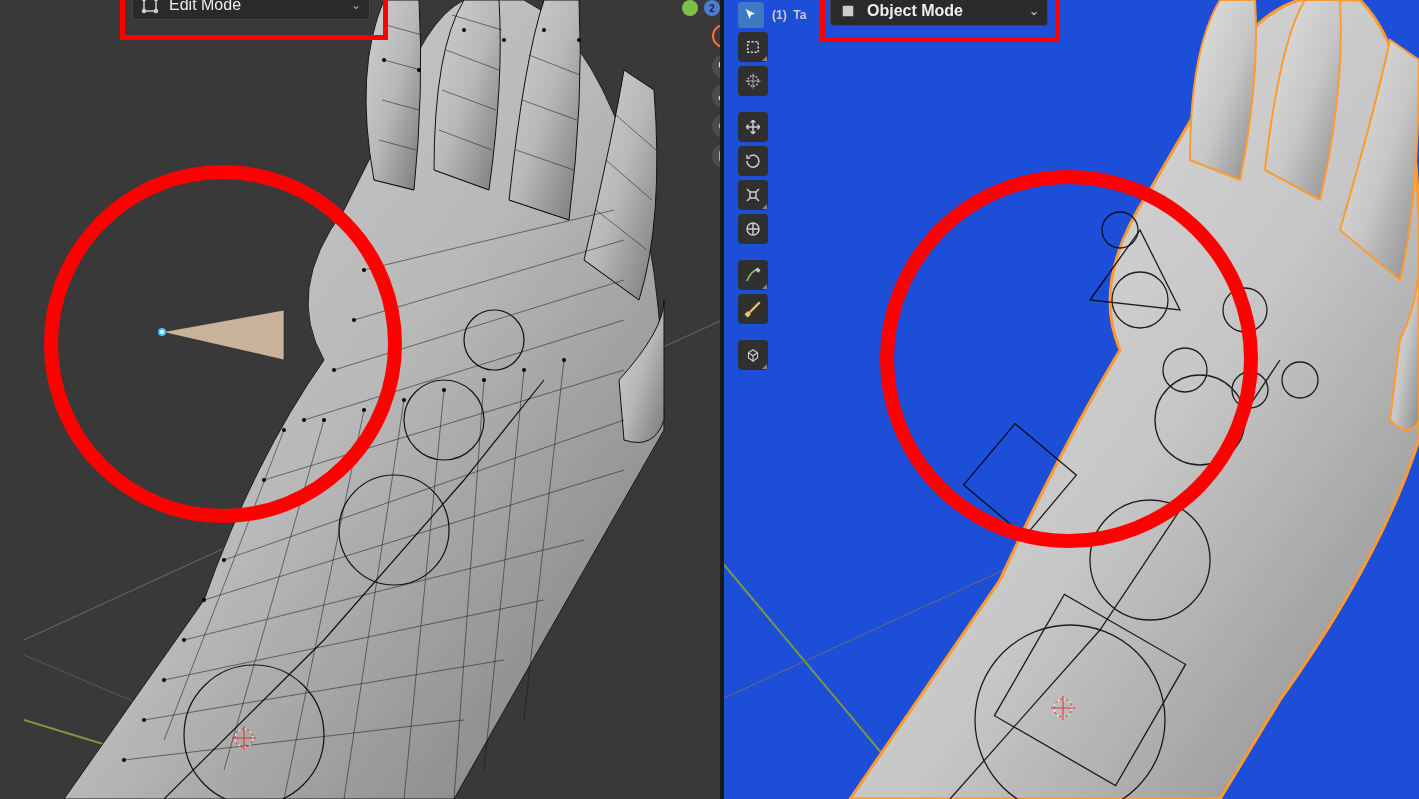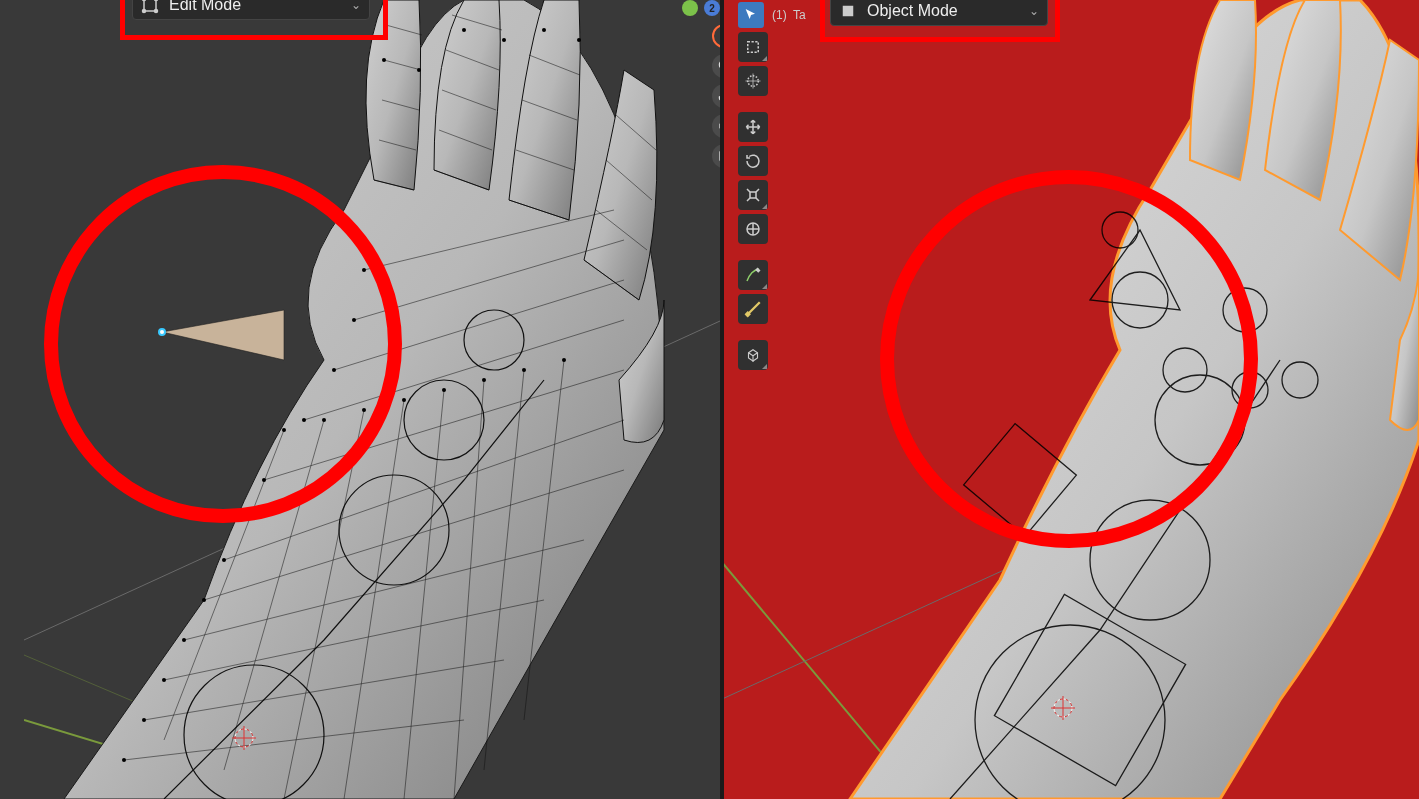--- a/index.html
+++ b/index.html
@@ -13,21 +13,21 @@
     color: #ddd;
     position: relative;
   }
   .viewport {
     position: absolute;
     top: 0;
     bottom: 0;
     overflow: hidden;
   }
   #vp-left { left: 0; width: 720px; background: #393939; margin-left: 24px; }
-  #vp-right { left: 720px; right: 0; background: #b91c1c; }
+  #vp-right { left: 720px; right: 0; background: #1d4ed8; font-weight: bold; }
   #divider {
     position: absolute;
     left: 720px; top: 0; bottom: 0; width: 4px;
     background: #1a1a1a;
   }
 
   
   .mode-dropdown {
     position: absolute;
     height: 28px;

